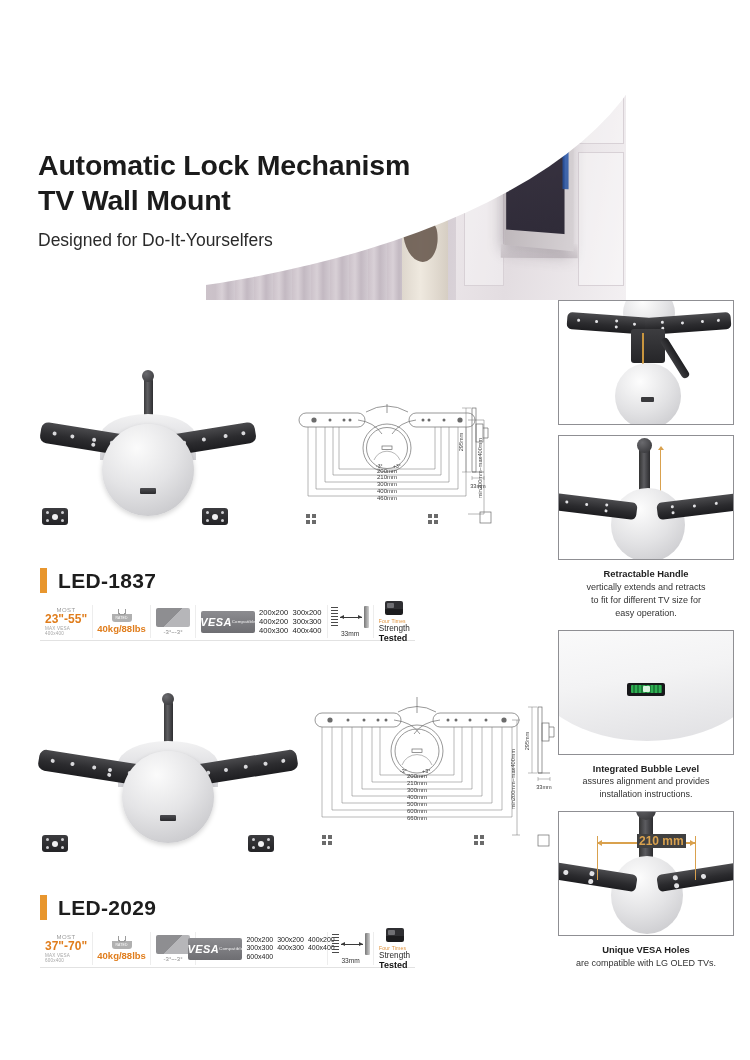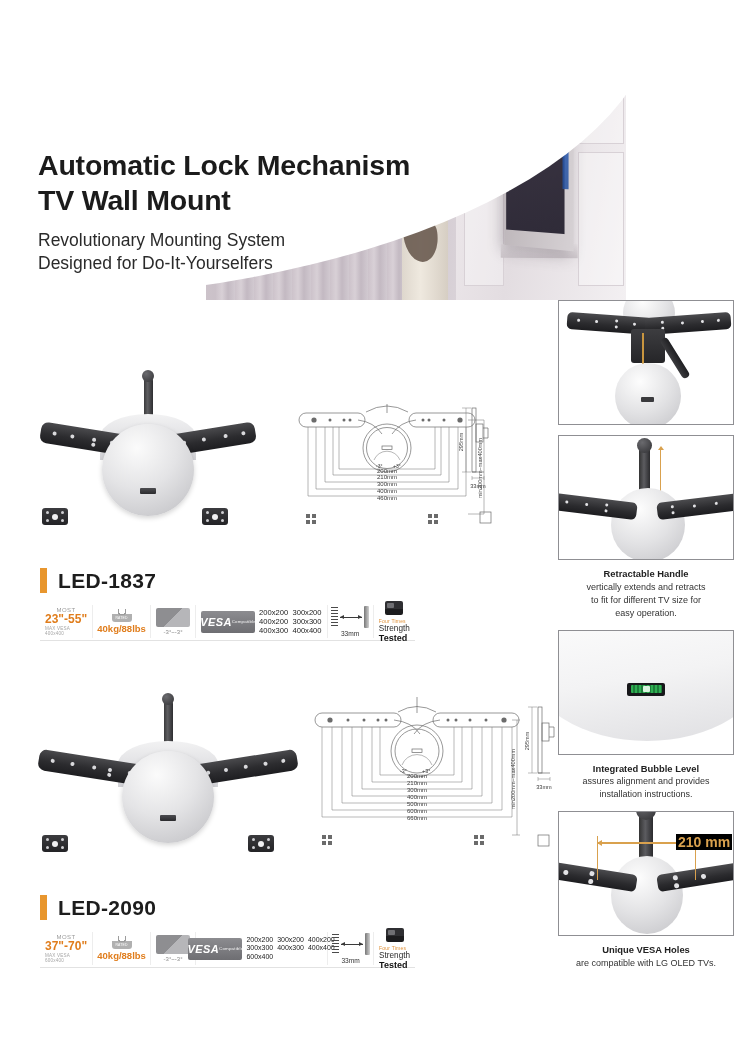--- a/index.html
+++ b/index.html
@@ -283,22 +283,22 @@
     position: absolute; height: 1.2px; background: #d9a14e;
   }
   .dim-h::before, .dim-h::after {
     content:""; position: absolute; top: -2.6px;
     border-top: 3px solid transparent; border-bottom: 3px solid transparent;
   }
   .dim-h::before { left: 0; border-right: 5px solid #d9a14e; }
   .dim-h::after  { right: 0; border-left: 5px solid #d9a14e; }
   .dim-tick { position: absolute; width: 1.2px; background: #d9a14e; }
   .dim-lbl {
-    position: absolute; font-size: 14px; color: #d9a14e; font-weight: 600;
-    background: #000000; padding: 0 2px; margin-left: 39px;
+    position: absolute; font-size: 12px; color: #d9a14e; font-weight: 600;
+    background: #404040; padding: 0 2px;
   }
 </style>
 </head>
 <body>
 
 <div class="page">
 
   <div class="hero">
     <div class="hero-photo">
       <div class="ceiling"></div>
@@ -318,21 +318,20 @@
         <div class="tv-blue"></div>
       </div>
     </div>
     <div class="hero-mask"></div>
     <div class="hero-text">
       <div class="hero-title">
         <div>Automatic Lock Mechanism</div>
         <div>TV Wall Mount</div>
       </div>
       <div class="hero-sub">
-        <div>Revolutionary Mounting System</div>
         <div>Designed for Do-It-Yourselfers</div>
       </div>
     </div>
   </div>
 
   <div class="model-block blk-1244">
 
     <div class="render-zone mount" style="left:38px; top:68px; width:220px; height:140px;">
       <div class="handle" style="left:106px; top:8px; height:66px;"></div>
       <div class="handle-knob" style="left:104px; top:2px;"></div>
@@ -627,21 +626,21 @@
             <path d="M34 82 v4"></path>
         </g>
         <text x="13" y="46" font-size="5.6" fill="#3a3a3a" transform="rotate(-90 13 46)" text-anchor="middle" font-family="Liberation Sans, sans-serif">295mm</text>
         <text x="28" y="94" font-size="5.6" fill="#3a3a3a" text-anchor="middle" font-family="Liberation Sans, sans-serif">33mm</text>
         <rect x="22" y="140" width="11" height="11" fill="none" stroke="#6b6b6b" stroke-width="0.7"></rect>
       </svg>
     </div>
 
     <div class="model-head" style="left:40px; top:250px;">
       <div class="model-bar"></div>
-      <div class="model-name">LED-2090</div>
+      <div class="model-name">LED-2029</div>
     </div>
 
     <div class="spec-strip" style="left:40px; top:287px; width:375px; height:36px;">
       <div class="spec-cell" style="width:70px;">
         <div class="sz-most">MOST</div>
         <div class="sz-main">37"-70"</div>
         <div class="sz-vesa">MAX VESA 600x400</div>
       </div>
       <div class="spec-cell" style="width:58px;">
         <div class="wt-icon">

